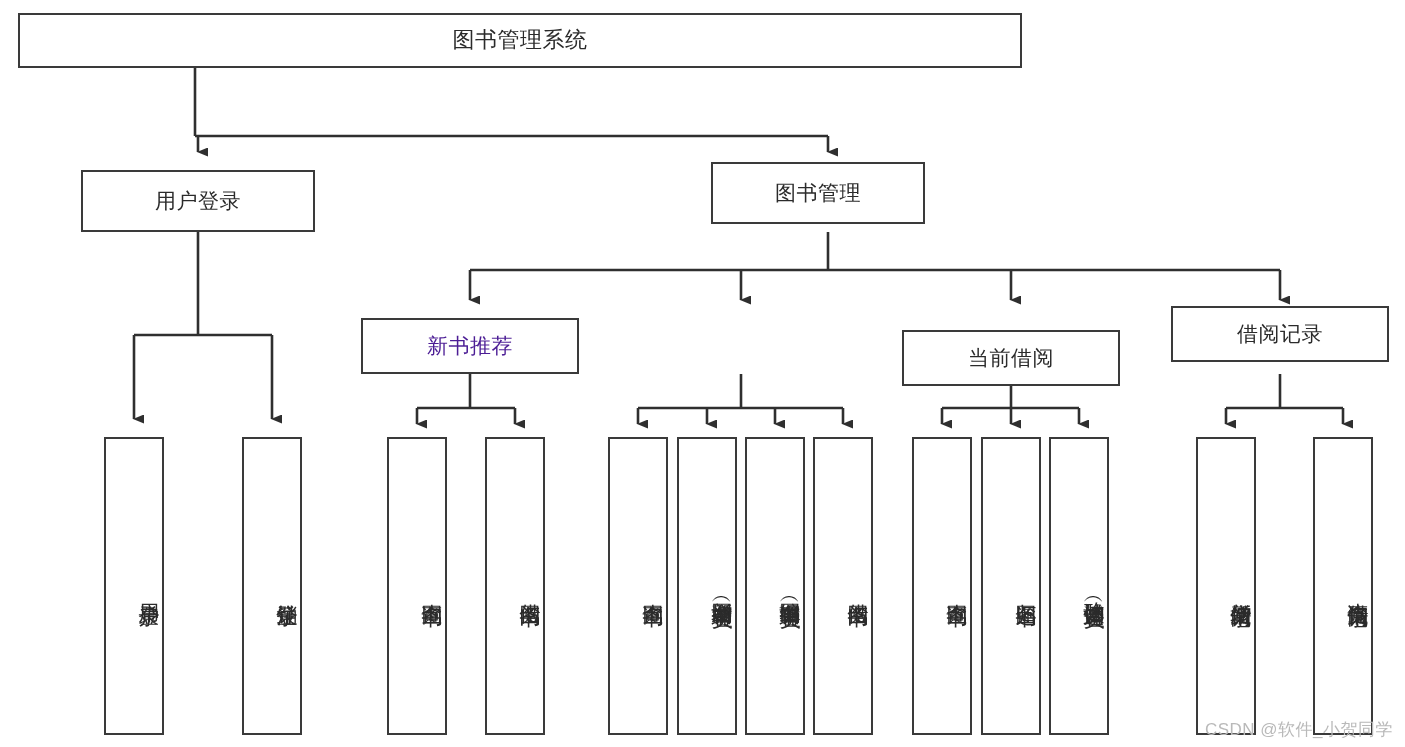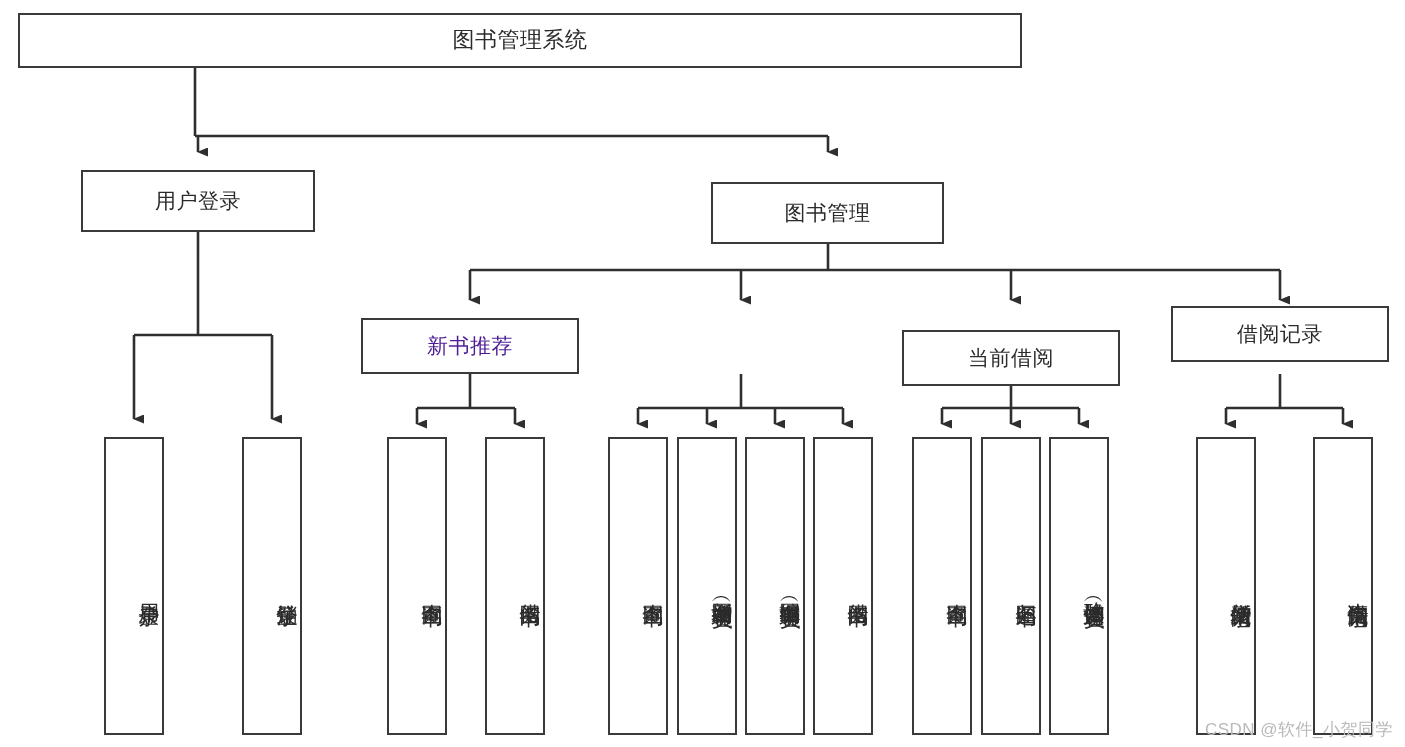--- a/index.html
+++ b/index.html
@@ -127,21 +127,21 @@
     </g>
   </svg>
 
   <div class="node horizontal root" style="left: 18px; top: 13px; width: 1004px; height: 55px; border-color: rgb(58, 58, 58); background: rgb(255, 255, 255); color: rgb(43, 43, 43);">
     <span class="label">图书管理系统</span>
   </div>
 
   <div class="node horizontal" style="left: 81px; top: 170px; width: 234px; height: 62px; border-color: rgb(58, 58, 58); background: rgb(255, 255, 255); color: rgb(43, 43, 43);">
     <span class="label">用户登录</span>
   </div>
-  <div class="node horizontal" style="left: 711px; top: 182px; width: 233px; height: 62px; border-color: rgb(58, 58, 58); background: rgb(255, 255, 255); color: rgb(43, 43, 43);">
+  <div class="node horizontal" style="left: 711px; top: 162px; width: 214px; height: 62px; border-color: rgb(58, 58, 58); background: rgb(255, 255, 255); color: rgb(43, 43, 43);">
     <span class="label">图书管理</span>
   </div>
 
   <div class="node horizontal" style="left: 361px; top: 318px; width: 218px; height: 56px; border-color: rgb(58, 58, 58); background: rgb(255, 255, 255); color: #4c1d95;">
     <span class="label">新书推荐</span>
   </div>
   <div class="node horizontal" style="left: 902px; top: 318px; width: 218px; height: 56px; border-color: rgb(58, 58, 58); background: rgb(255, 255, 255); color: rgb(43, 43, 43); margin-top: 12px;">
     <span class="label">当前借阅</span>
   </div>
   <div class="node horizontal" style="left: 1171px; top: 306px; width: 218px; height: 56px; border-color: rgb(58, 58, 58); background: rgb(255, 255, 255); color: rgb(43, 43, 43);">

